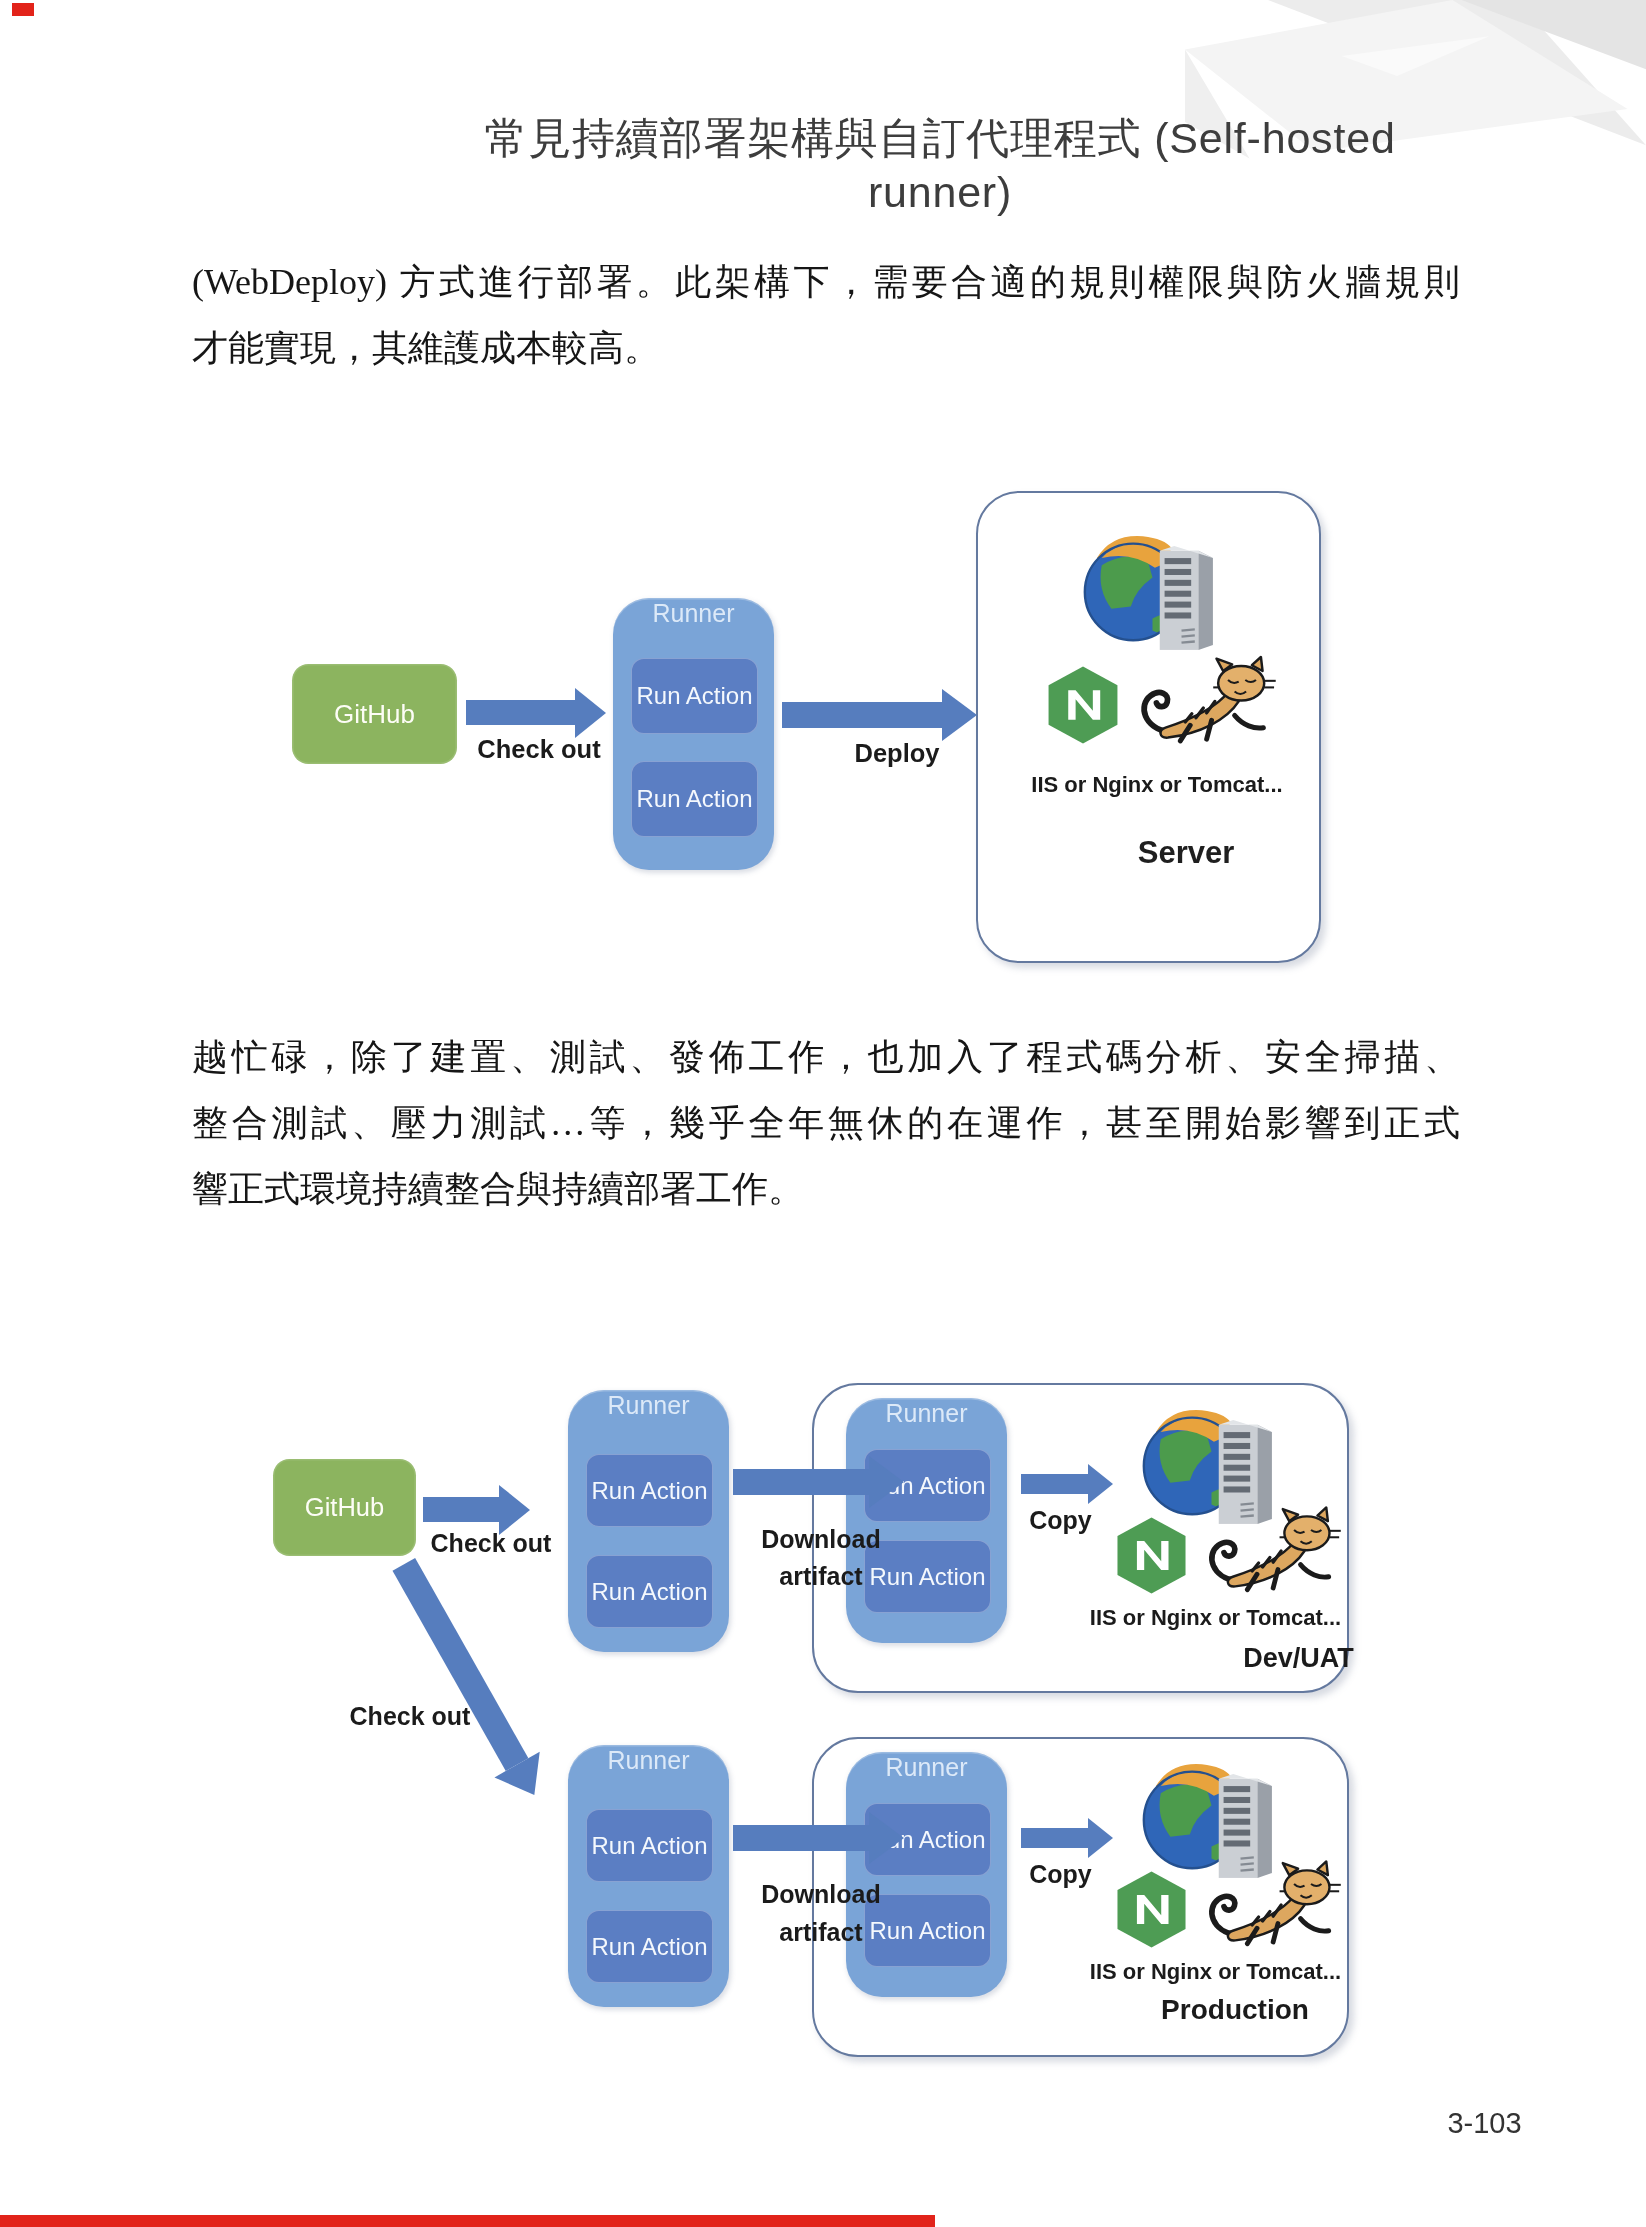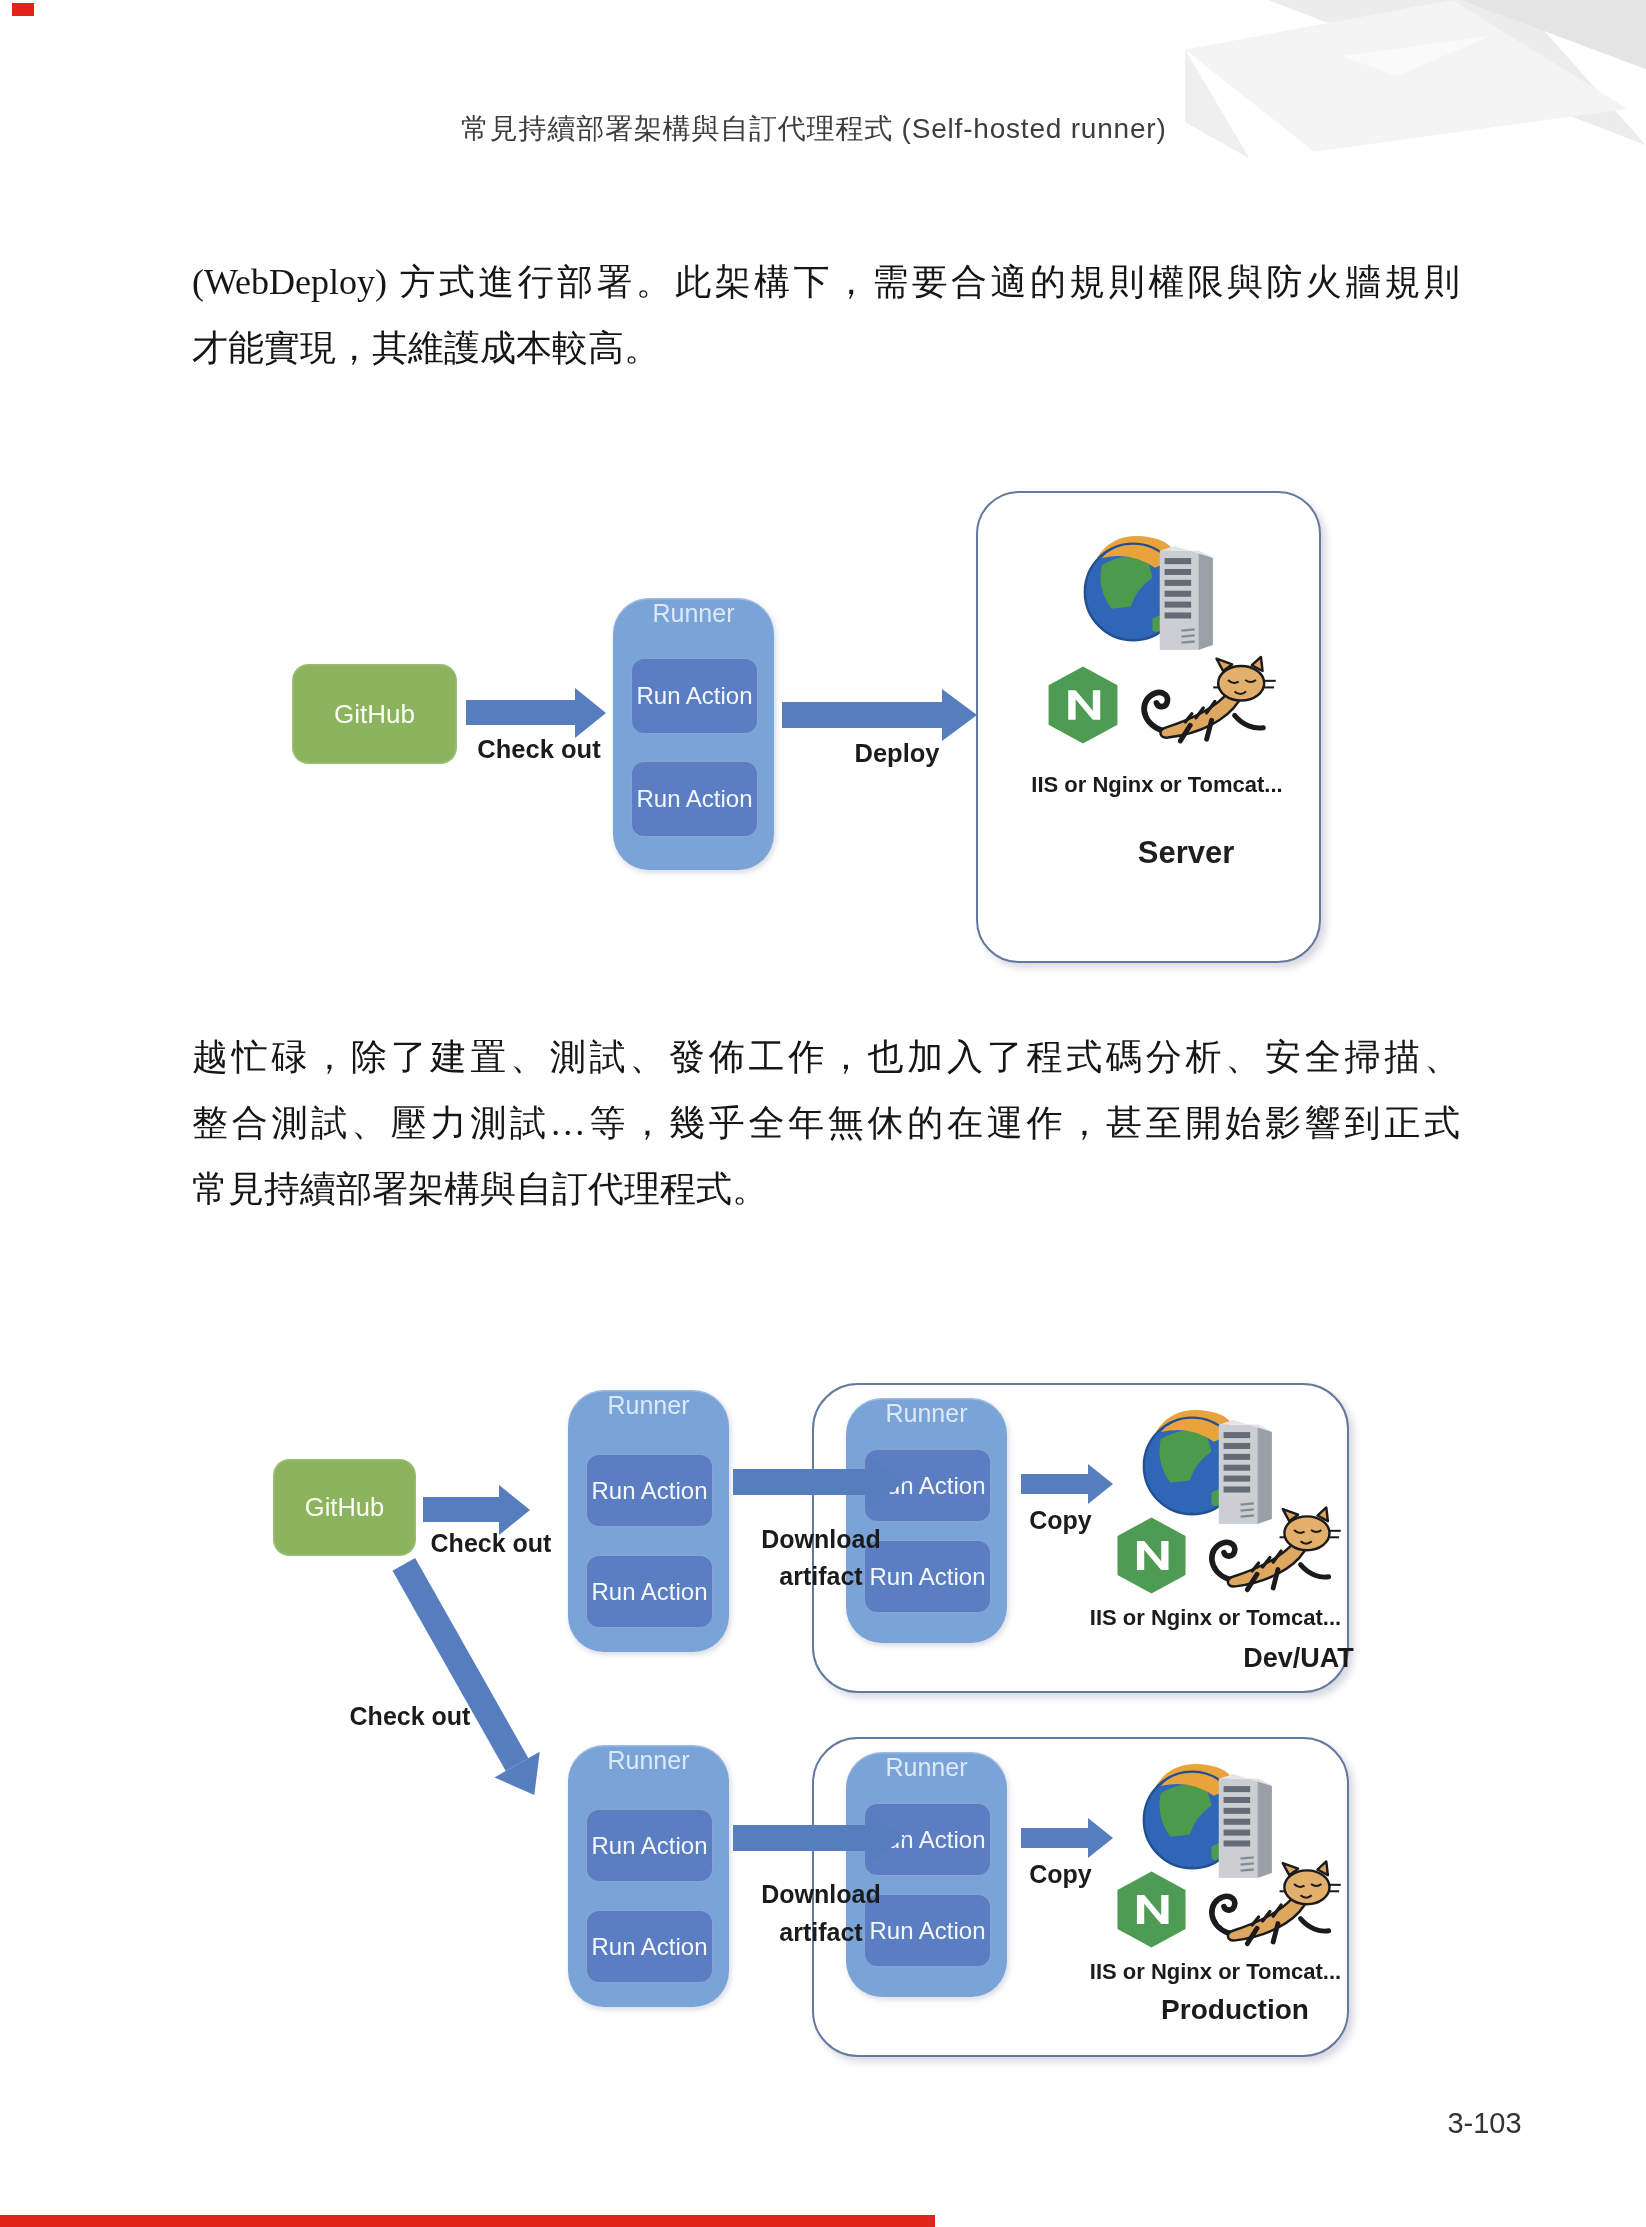--- a/index.html
+++ b/index.html
@@ -12,22 +12,22 @@
   .f1{clip-path:polygon(18% 0,72% 0,100% 88%);background:#ececec;}
   .f2{clip-path:polygon(0 30%,58% 0,96% 66%,28% 92%);background:#f4f4f4;}
   .f3{clip-path:polygon(60% 0,100% 0,100% 42%);background:#e4e4e4;}
   .f4{clip-path:polygon(0 30%,14% 96%,0 74%);background:#efefef;}
   .f5{clip-path:polygon(34% 34%,66% 22%,46% 46%);background:#fafafa;}
 
   
   .red-corner{position:absolute;left:11.5px;top:2.5px;width:22px;height:13px;background:#E2231A;}
   .red-bar{position:absolute;left:0;top:2215px;width:935px;height:12.3px;background:#E2231A;}
 
-  .header{position:absolute;left:461px;top:110px;width:998px;text-align:left;
-          font-size:28px;color:#3d3d3d;letter-spacing:0.8px;}
+  .header{position:absolute;left:441px;top:110px;width:998px;text-align:center;
+          font-size:43px;color:#3d3d3d;letter-spacing:0.8px;}
 
   .para{position:absolute;left:192px;width:1268px;
         font-family:"Liberation Serif","DejaVu Serif",serif;font-size:36px;color:#161616;}
   .para .ln{height:66px;line-height:66px;text-align:justify;text-align-last:justify;
             -moz-text-align-last:justify;overflow:hidden;}
   .para .ln.last{text-align:left;text-align-last:auto;-moz-text-align-last:auto;}
 
   .box-green{position:absolute;background:#8CB45F;border-radius:16.5px;color:#fdfdf6;
              display:flex;align-items:center;justify-content:center;font-size:26px;
              box-shadow:inset 0 0 0 1.6px rgba(255,255,255,.12);}
@@ -172,21 +172,21 @@
     </svg>
   <svg class="icon" style="left:1131px;top:652px;" width="148" height="107" viewBox="0 0 180 130">
       <use href="#sym-tomcat"></use>
     </svg>
   <div class="lbl cap" style="left:1021px;top:772px;width:272px;">IIS or Nginx or Tomcat...</div>
   <div class="srv" style="left:1087px;top:835px;width:198px;">Server</div>
 
   <div class="para" style="top:1024px;">
     <div class="ln">越忙碌，除了建置、測試、發佈工作，也加入了程式碼分析、安全掃描、</div>
     <div class="ln">整合測試、壓力測試…等，幾乎全年無休的在運作，甚至開始影響到正式</div>
-    <div class="ln last">常見持續部署架構與自訂代理程式。</div>
+    <div class="ln last">響正式環境持續整合與持續部署工作。</div>
   </div>
 
   <div class="env" style="left:812px;top:1383px;width:533px;height:306px;border-radius:46px;"></div>
 
   <div class="box-green" style="left:273px;top:1459px;width:143px;height:97px;font-size:25.5px;">
     <span>GitHub</span>
   </div>
 
   <div class="runner" style="left:568px;top:1390px;width:161px;height:262px;">
     <div class="rtitle">Runner</div>

